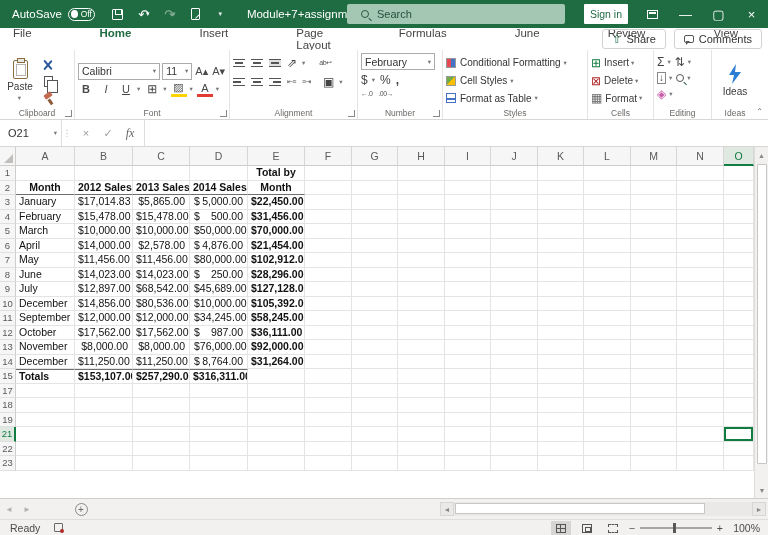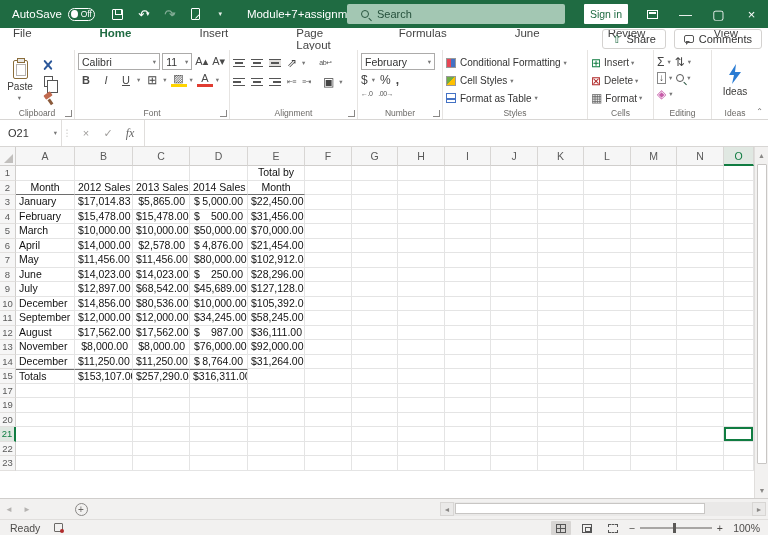--- a/index.html
+++ b/index.html
@@ -96,21 +96,21 @@
   .corner:after{content:"";position:absolute;right:2px;bottom:2px;border-style:solid;border-width:0 0 9px 9px;border-color:transparent transparent #C1BFBD transparent;}
   .colh{height:19px;border-right:1px solid #D8D6D4;border-bottom:1px solid #D0CECC;background:#F6F6F6;color:#5A5A5A;font-size:10.5px;display:flex;align-items:center;justify-content:center;}
   .colh.sel{background:#E0E8E2;color:#0E7C41;border-bottom:2px solid #107C41;}
   .grow{display:flex;height:14.5px;}
   .rowh{width:16px;background:#F6F6F6;border-right:1px solid #D0CECC;border-bottom:1px solid #E2E0DE;color:#5A5A5A;font-size:9.5px;display:flex;align-items:center;justify-content:center;}
   .rowh.sel{background:#E0E8E2;color:#0E7C41;border-right:2px solid #107C41;}
   .cell{border-right:1px solid #E4E4E4;border-bottom:1px solid #E4E4E4;font-size:10.5px;color:#111;line-height:13.5px;padding:0 3px;overflow:hidden;white-space:nowrap;}
   .cell.left{text-align:left;}
   .cell.right{text-align:right;padding-right:4px;}
   .cell.center{text-align:center;}
-  .cell.b{font-weight:normal;}
+  .cell.b{font-weight:bold;}
   .cell.hb{border-bottom:1px solid #6E6E6E;}
   .cell.bt{border-top:1px solid #6E6E6E;}
   .cell.acct{display:flex;justify-content:space-between;padding:0 4px 0 4px;}
   .cell.active{box-shadow:inset 0 0 0 2px #107C41;}
   .vscroll{position:absolute;top:0;right:0;width:14px;height:351px;background:#F2F1F0;border-left:1px solid #E0DEDC;}
   .vs-arrow{height:16px;display:flex;align-items:center;justify-content:center;color:#8A8886;font-size:7px;}
   .vs-thumb{position:absolute;top:17px;left:2px;width:10px;height:300px;background:#fff;border:1px solid #C8C6C4;border-radius:1px;}
   .vs-down{position:absolute;bottom:0;left:0;width:14px;height:16px;display:flex;align-items:center;justify-content:center;color:#8A8886;font-size:7px;}
 
   
@@ -229,21 +229,21 @@
           </span>
         <span class="mini">
             <span class="i-brush"></span>
           </span>
       </div>
       <span class="glabel">Clipboard</span>
       <span class="launcher"></span>
     </div>
 
     <div class="group" style="width:155px;">
-      <div class="vstack" style="width:100%;">
+      <div class="vstack" style="width:100%;justify-content:center;">
         <div class="hrow">
           <span class="selbox" style="width:88px;">
             <span>Calibri</span>
               <span class="dd">▾</span>
           </span>
           <span class="selbox" style="width:32px;">
             <span>11</span>
               <span class="dd">▾</span>
           </span>
           <span class="mini">A▴</span>
@@ -674,21 +674,21 @@
           <div class="cell" style="width: 46px;"></div>
           <div class="cell" style="width: 47px;"></div>
           <div class="cell" style="width: 46px;"></div>
           <div class="cell" style="width: 47px;"></div>
           <div class="cell" style="width: 46px;"></div>
           <div class="cell" style="width: 47px;"></div>
           <div class="cell" style="width: 30px;"></div>
         </div>
         <div class="grow">
           <div class="rowh">12</div>
-          <div class="cell left" style="width: 59px;">August</div>
+          <div class="cell left" style="width: 59px;">October</div>
           <div class="cell right" style="width: 58px;">$17,562.00</div>
           <div class="cell right" style="width: 57px;">$17,562.00</div>
           <div class="cell acct" style="width: 58px;">
             <span>$</span>
             <span>987.00</span>
           </div>
           <div class="cell right b" style="width: 57px;">$36,111.00</div>
           <div class="cell" style="width: 47px;"></div>
           <div class="cell" style="width: 46px;"></div>
           <div class="cell" style="width: 47px;"></div>
@@ -772,39 +772,39 @@
           <div class="cell" style="width: 47px;"></div>
           <div class="cell" style="width: 46px;"></div>
           <div class="cell" style="width: 47px;"></div>
           <div class="cell" style="width: 46px;"></div>
           <div class="cell" style="width: 47px;"></div>
           <div class="cell" style="width: 46px;"></div>
           <div class="cell" style="width: 47px;"></div>
           <div class="cell" style="width: 30px;"></div>
         </div>
         <div class="grow">
+          <div class="rowh">18</div>
+          <div class="cell" style="width: 59px;"></div>
+          <div class="cell" style="width: 58px;"></div>
+          <div class="cell" style="width: 57px;"></div>
+          <div class="cell" style="width: 58px;"></div>
+          <div class="cell" style="width: 57px;"></div>
+          <div class="cell" style="width: 47px;"></div>
+          <div class="cell" style="width: 46px;"></div>
+          <div class="cell" style="width: 47px;"></div>
+          <div class="cell" style="width: 46px;"></div>
+          <div class="cell" style="width: 47px;"></div>
+          <div class="cell" style="width: 46px;"></div>
+          <div class="cell" style="width: 47px;"></div>
+          <div class="cell" style="width: 46px;"></div>
+          <div class="cell" style="width: 47px;"></div>
+          <div class="cell" style="width: 30px;"></div>
+        </div>
+        <div class="grow">
           <div class="rowh">19</div>
-          <div class="cell" style="width: 59px;"></div>
-          <div class="cell" style="width: 58px;"></div>
-          <div class="cell" style="width: 57px;"></div>
-          <div class="cell" style="width: 58px;"></div>
-          <div class="cell" style="width: 57px;"></div>
-          <div class="cell" style="width: 47px;"></div>
-          <div class="cell" style="width: 46px;"></div>
-          <div class="cell" style="width: 47px;"></div>
-          <div class="cell" style="width: 46px;"></div>
-          <div class="cell" style="width: 47px;"></div>
-          <div class="cell" style="width: 46px;"></div>
-          <div class="cell" style="width: 47px;"></div>
-          <div class="cell" style="width: 46px;"></div>
-          <div class="cell" style="width: 47px;"></div>
-          <div class="cell" style="width: 30px;"></div>
-        </div>
-        <div class="grow">
-          <div class="rowh">20</div>
           <div class="cell" style="width: 59px;"></div>
           <div class="cell" style="width: 58px;"></div>
           <div class="cell" style="width: 57px;"></div>
           <div class="cell" style="width: 58px;"></div>
           <div class="cell" style="width: 57px;"></div>
           <div class="cell" style="width: 47px;"></div>
           <div class="cell" style="width: 46px;"></div>
           <div class="cell" style="width: 47px;"></div>
           <div class="cell" style="width: 46px;"></div>
           <div class="cell" style="width: 47px;"></div>

